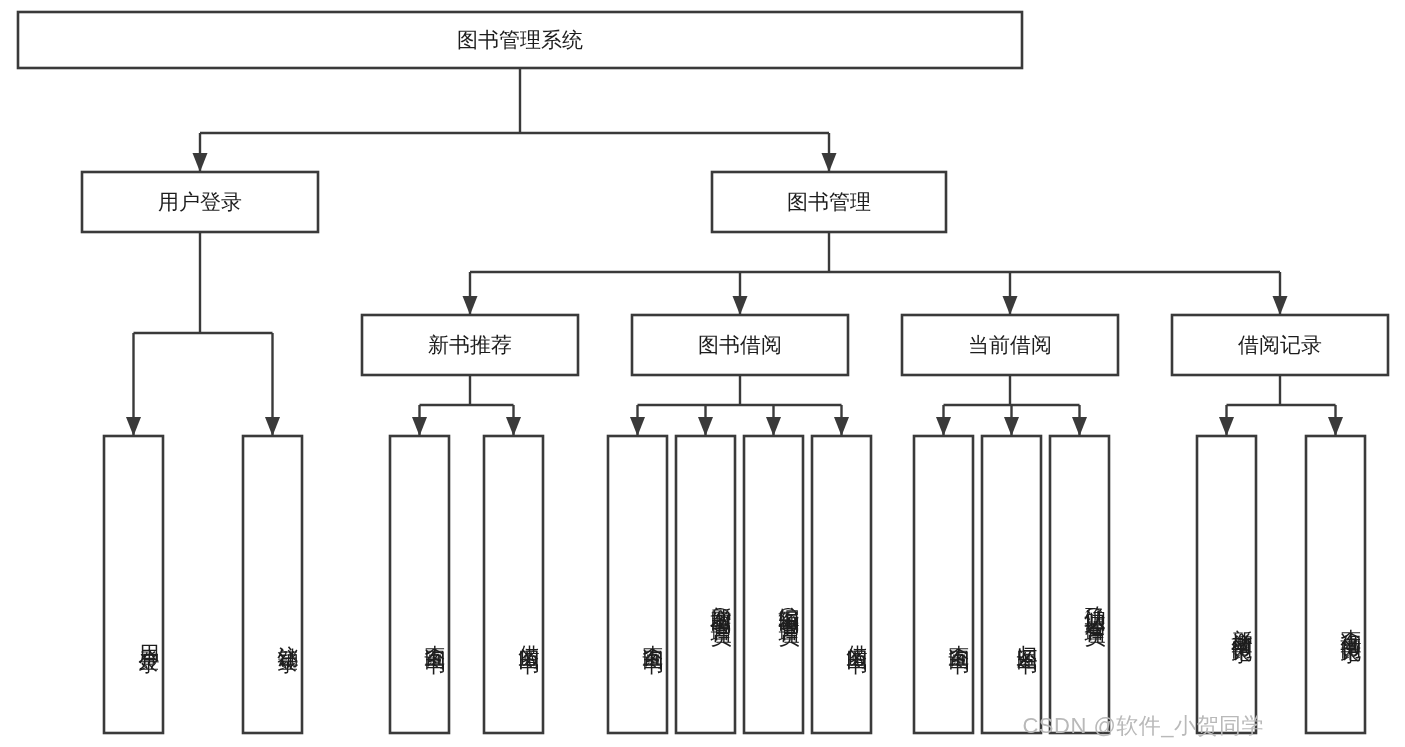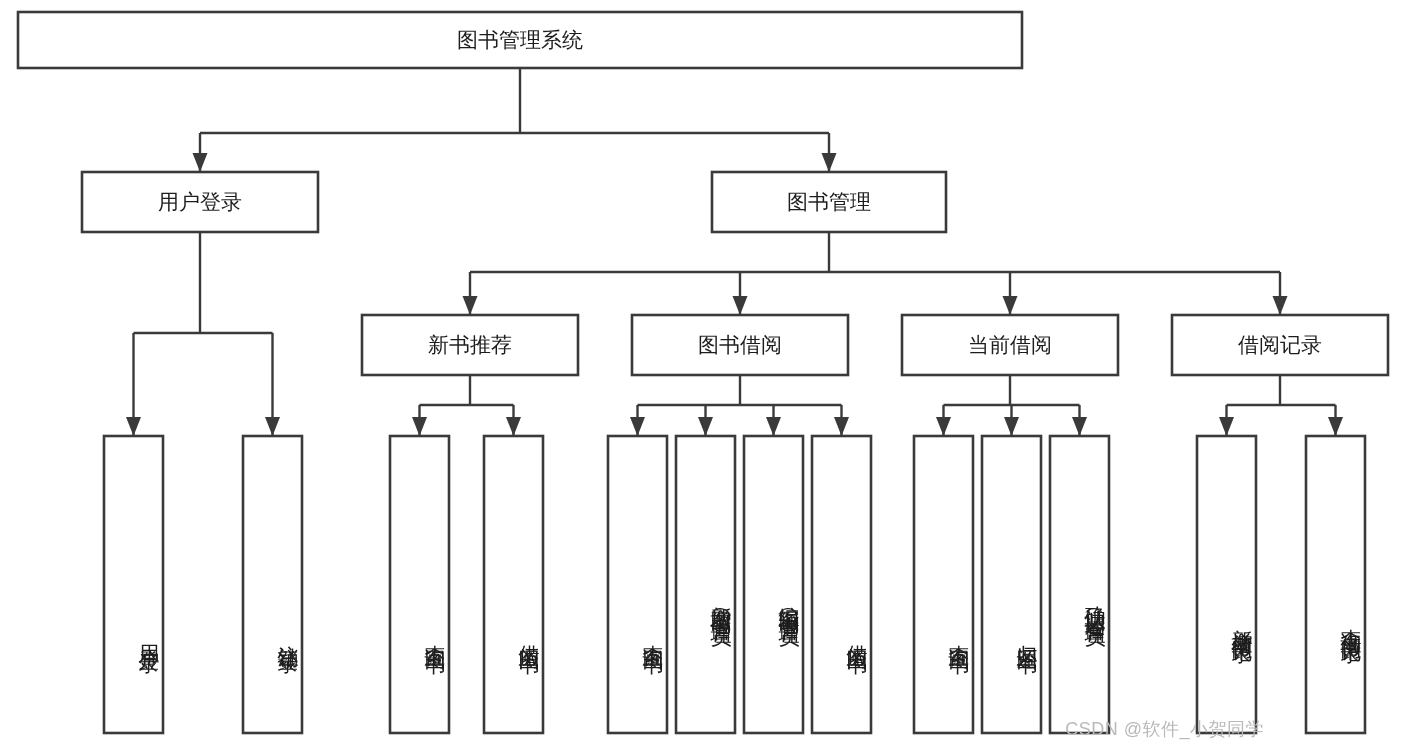--- a/index.html
+++ b/index.html
@@ -39,21 +39,21 @@
     align-items:flex-start;
     justify-content:center;
     white-space:nowrap;
     pointer-events:none;
   }
   .watermark{
     position:absolute;
     right:10px;
     bottom:6px;
     font-family:"Liberation Sans","DejaVu Sans",sans-serif;
-    font-size:18px;
+    font-size:22px;
     color:#b9b9b9;
     white-space:nowrap;
     letter-spacing:0.5px;
   }
 </style>
 </head>
 <body>
 
 <div id="diagram-root">
   <svg class="canvas" id="svg-canvas" viewBox="0 0 1405 747">

